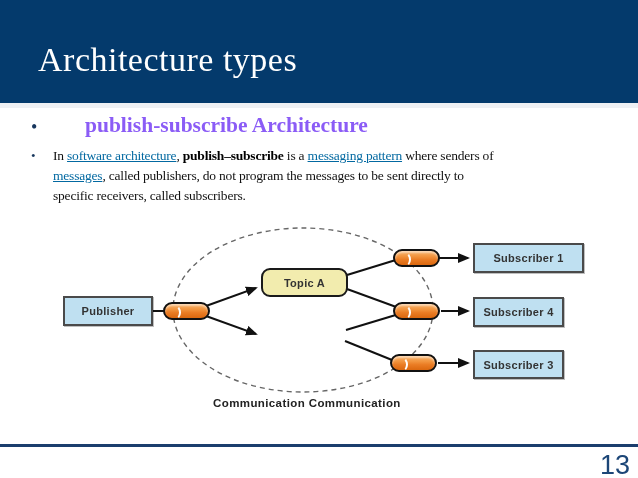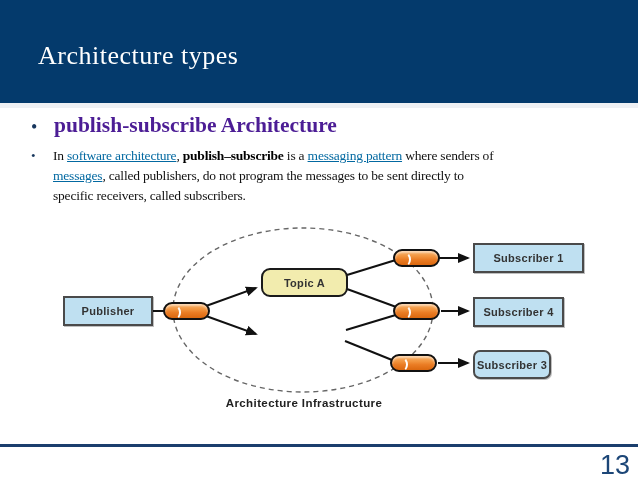--- a/index.html
+++ b/index.html
@@ -12,32 +12,32 @@
   .header {
     position:absolute; left:0; top:0; width:638px; height:103px;
     background:#043A6C;
   }
   .header-strip {
     position:absolute; left:0; top:103px; width:638px; height:5px;
     background:#eef0f4;
   }
   .title {
     position:absolute; left:38px; top:41px;
-    color:#ffffff; font-size:26px; letter-spacing:0.5px;
+    color:#ffffff; font-size:34px; letter-spacing:0.5px;
     font-family:"Liberation Serif", serif; font-weight:400;
     white-space:nowrap;
   }
   
   .bullet-l1 {
     position:absolute; left:31px; top:113px; display:flex; align-items:flex-start;
   }
   .b1dot { width:23px; font-size:18px; color:#17365d; line-height:28px; }
   .b1text {
-    font-size:21.5px; font-weight:bold; color:#4c1d95;
-    font-family:"Liberation Serif", serif; white-space:nowrap;
+    font-size:21.5px; font-weight:bold; color:#8b5cf6;
+    font-family:"Liberation Serif", serif; white-space:nowrap;margin-left:31px;
   }
   .bullet-l2 {
     position:absolute; left:31px; top:146px; display:flex; align-items:flex-start;
   }
   .b2dot { width:22px; font-size:13px; color:#17365d; line-height:20px; }
   .b2text {
     margin:0; width:452px; font-size:13.5px; line-height:20px;
     letter-spacing:-0.2px; color:#111;
     font-family:"Liberation Serif", serif;
   }
@@ -52,21 +52,21 @@
     font-family:"Liberation Sans", sans-serif; font-weight:bold;
     font-size:11px; color:#333; letter-spacing:0.3px; white-space:nowrap;
   }
   .box-blue {
     background:#bfe0f1; border:2px solid #4a4a4a;
     box-shadow:1px 1px 0 rgba(0,0,0,0.25);
   }
   .publisher { left:63px;  top:296px; width:90px; height:30px; }
   .sub1      { left:473px; top:243px; width:111px; height:30px; }
   .sub2      { left:473px; top:297px; width:91px; height:30px; }
-  .sub3      { left:473px; top:350px; width:78px; height:29px;border-radius:7px; }
+  .sub3      { left:473px; top:350px; width:91px; height:29px; }
   .topic-a {
     left:261px; top:268px; width:87px; height:29px;
     background:#f2ecae; border:2px solid #1a1a1a; border-radius:9px;
   }
   .topic-b {
     left:260px; top:322px; width:88px; height:27px;
     background:#c8e09d; border:2px solid #1a1a1a; border-radius:50%;
   }
   .pill {
     position:absolute; width:47px; height:18px; box-sizing:border-box;
@@ -153,19 +153,19 @@
 
     <div class="pill pill1"></div>
     <div class="pill pill2"></div>
     <div class="pill pill3"></div>
     <div class="pill pill4"></div>
 
     <div class="node box-blue sub1">Subscriber 1</div>
     <div class="node box-blue sub2">Subscriber 4</div>
     <div class="node box-blue sub3">Subscriber 3</div>
 
-    <div class="caption">Architecture Infrastructure</div>
+    <div class="caption">Communication Communication</div>
   </div>
 
   <div class="footer-line"></div>
   <div class="page-num">13</div>
 
 </div>
 
 </body></html>

